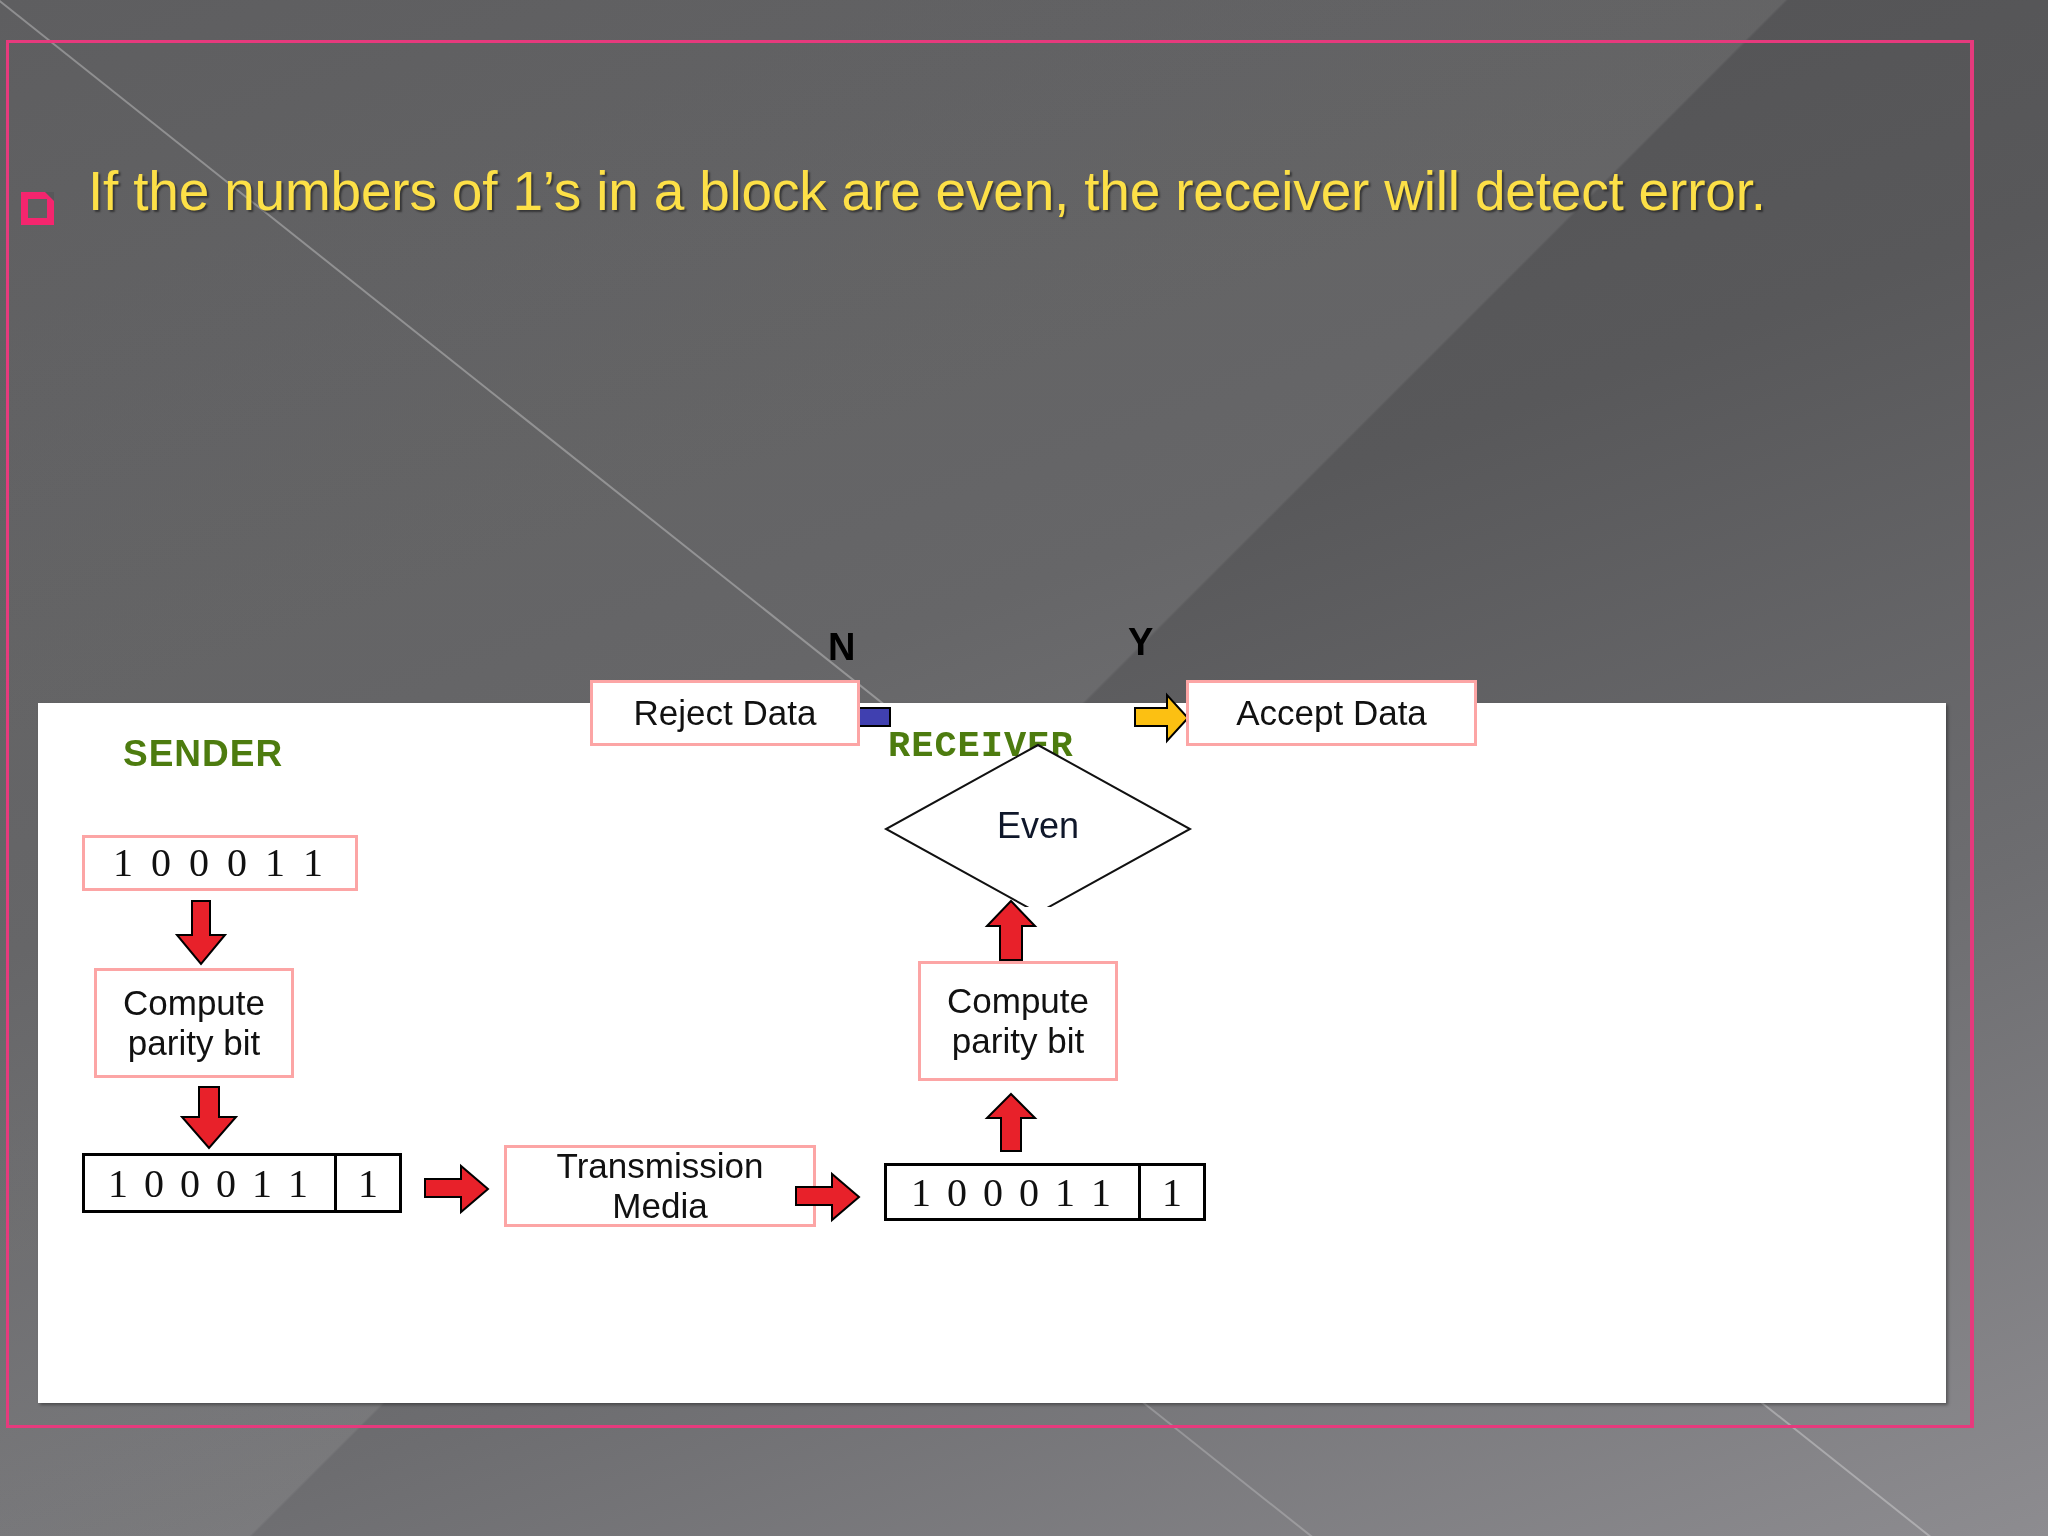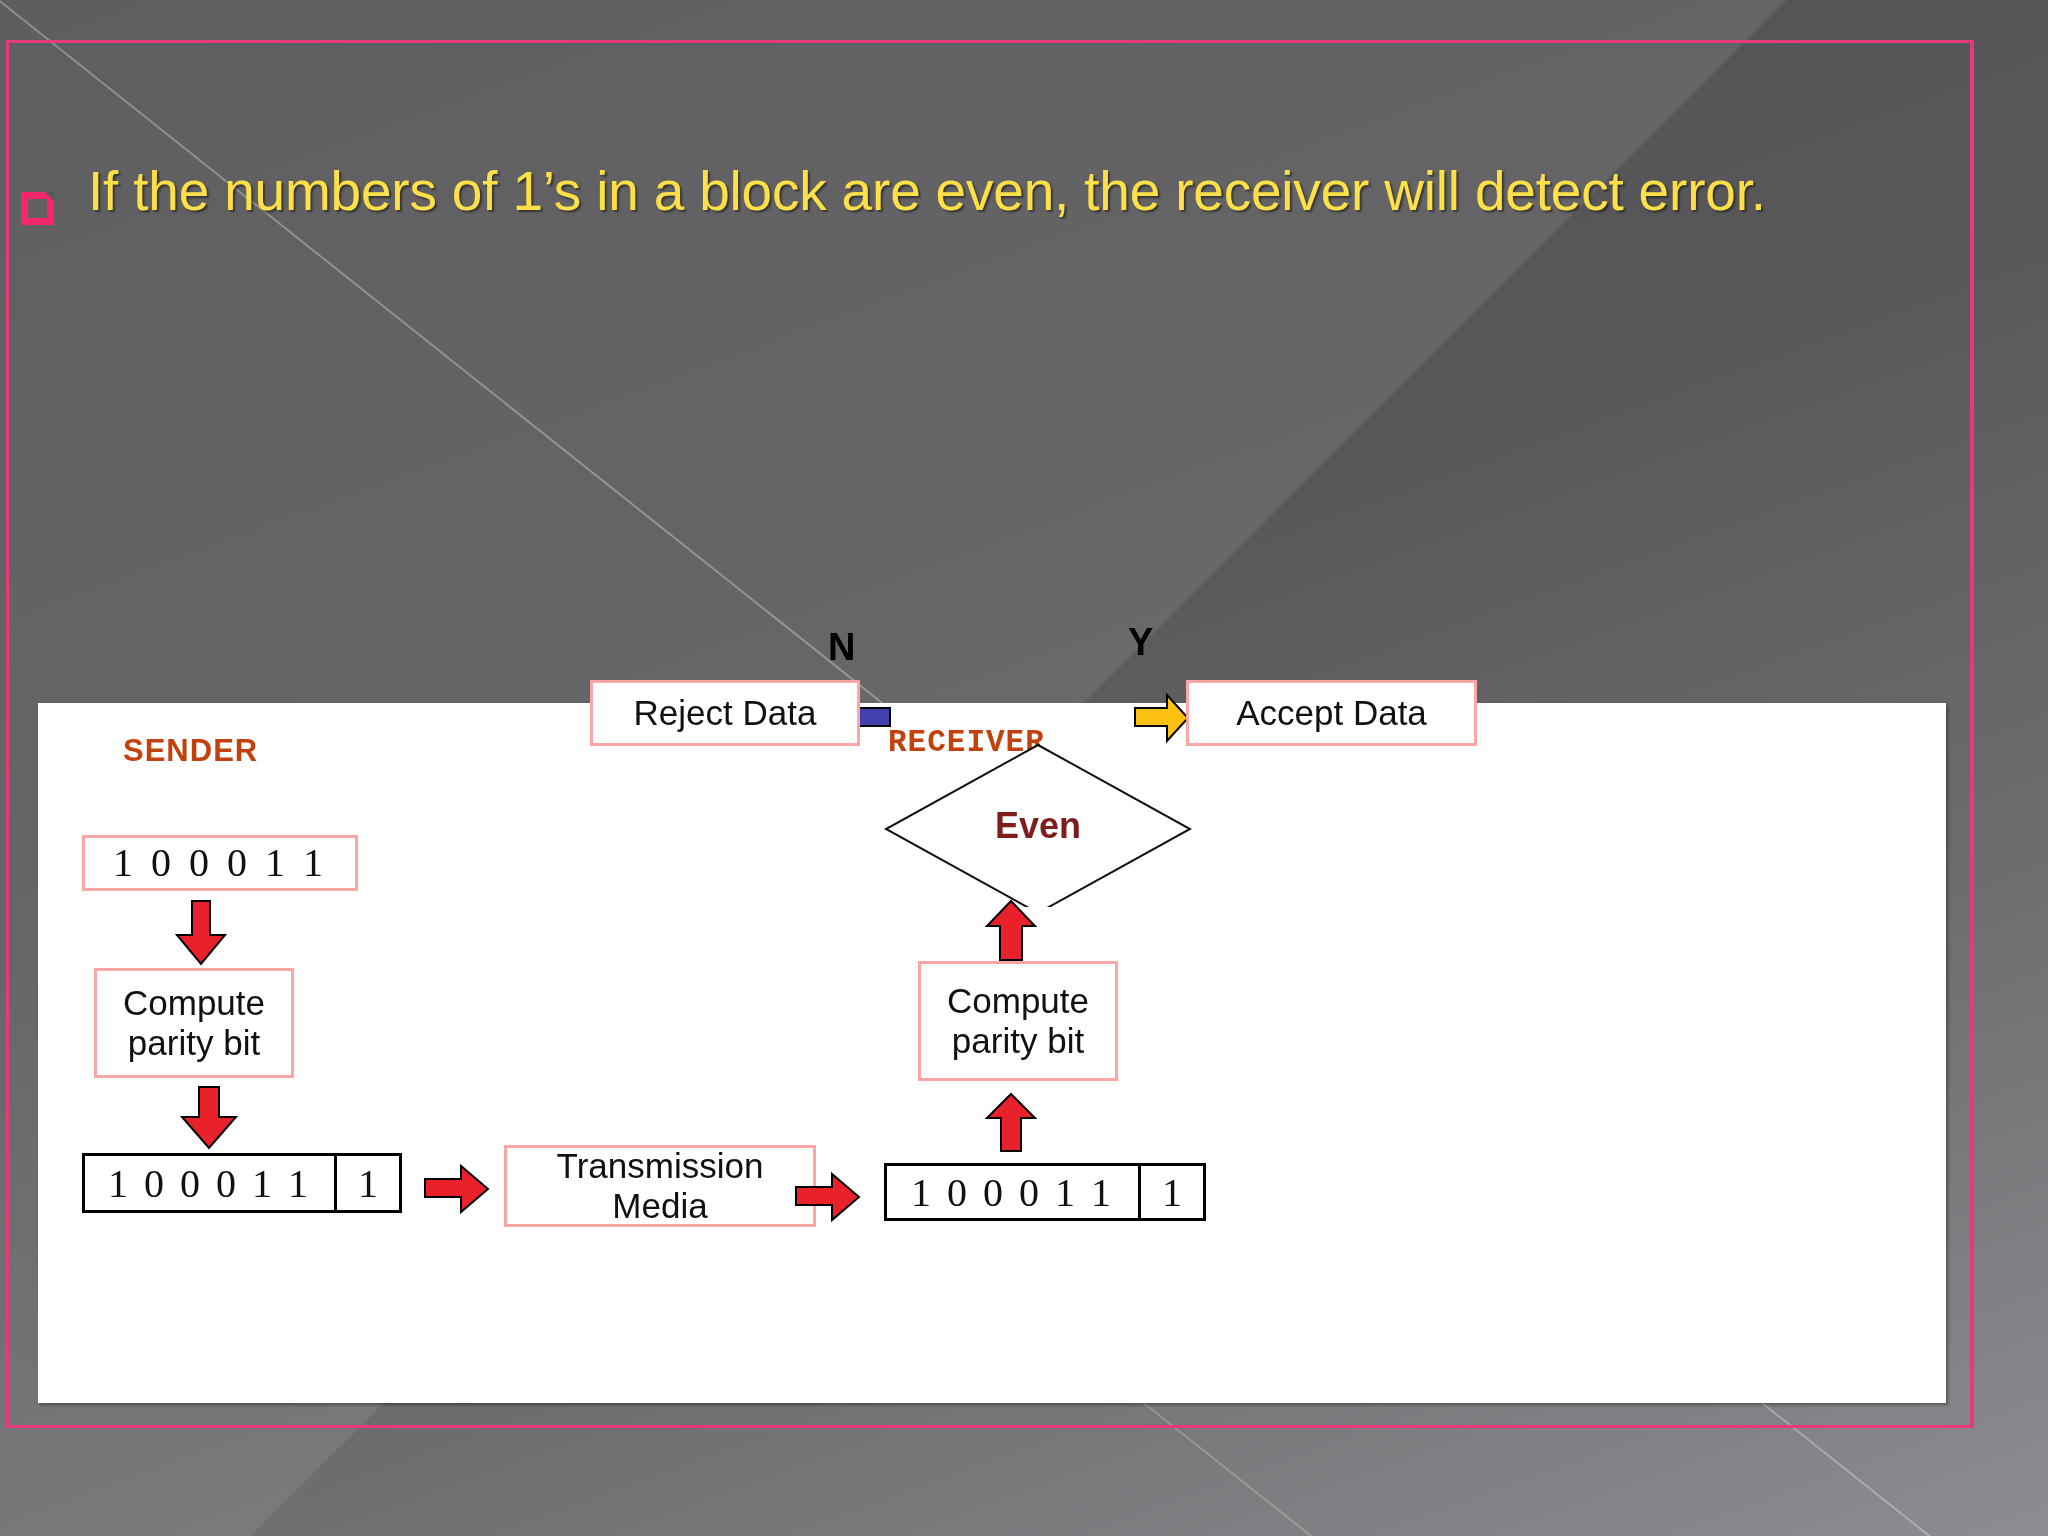--- a/index.html
+++ b/index.html
@@ -115,22 +115,22 @@
     top: 703px;
     width: 1908px;
     height: 700px;
     background: #ffffff;
     box-shadow: 2px 2px 3px rgba(0,0,0,0.35);
   }
   .dg-label {
     position: absolute;
     font-family: "Liberation Sans", sans-serif;
     font-weight: bold;
-    font-size: 31px;
-    color: #c2410c;
+    font-size: 37px;
+    color: #4d7c0f;
     letter-spacing: 1px;
     white-space: nowrap;
   }
   .dg-box {
     position: absolute;
     border: 3px solid #fca5a5;
     background: #fff;
     box-sizing: border-box;
     display: flex;
     align-items: center;
@@ -174,22 +174,21 @@
     position: absolute;
   }
   .dg-diamond .dtxt {
     position: absolute;
     inset: 0;
     display: flex;
     align-items: center;
     justify-content: center;
     font-family: "Liberation Sans", sans-serif;
     font-size: 36px;
-    color: #7f1d1d;
-    font-weight: bold;
+    color: #0f172a;
   }
   .arrow {
     position: absolute;
   }
   .yn {
     position: absolute;
     font-family: "Liberation Sans", sans-serif;
     font-weight: bold;
     font-size: 38px;
     color: #000;

